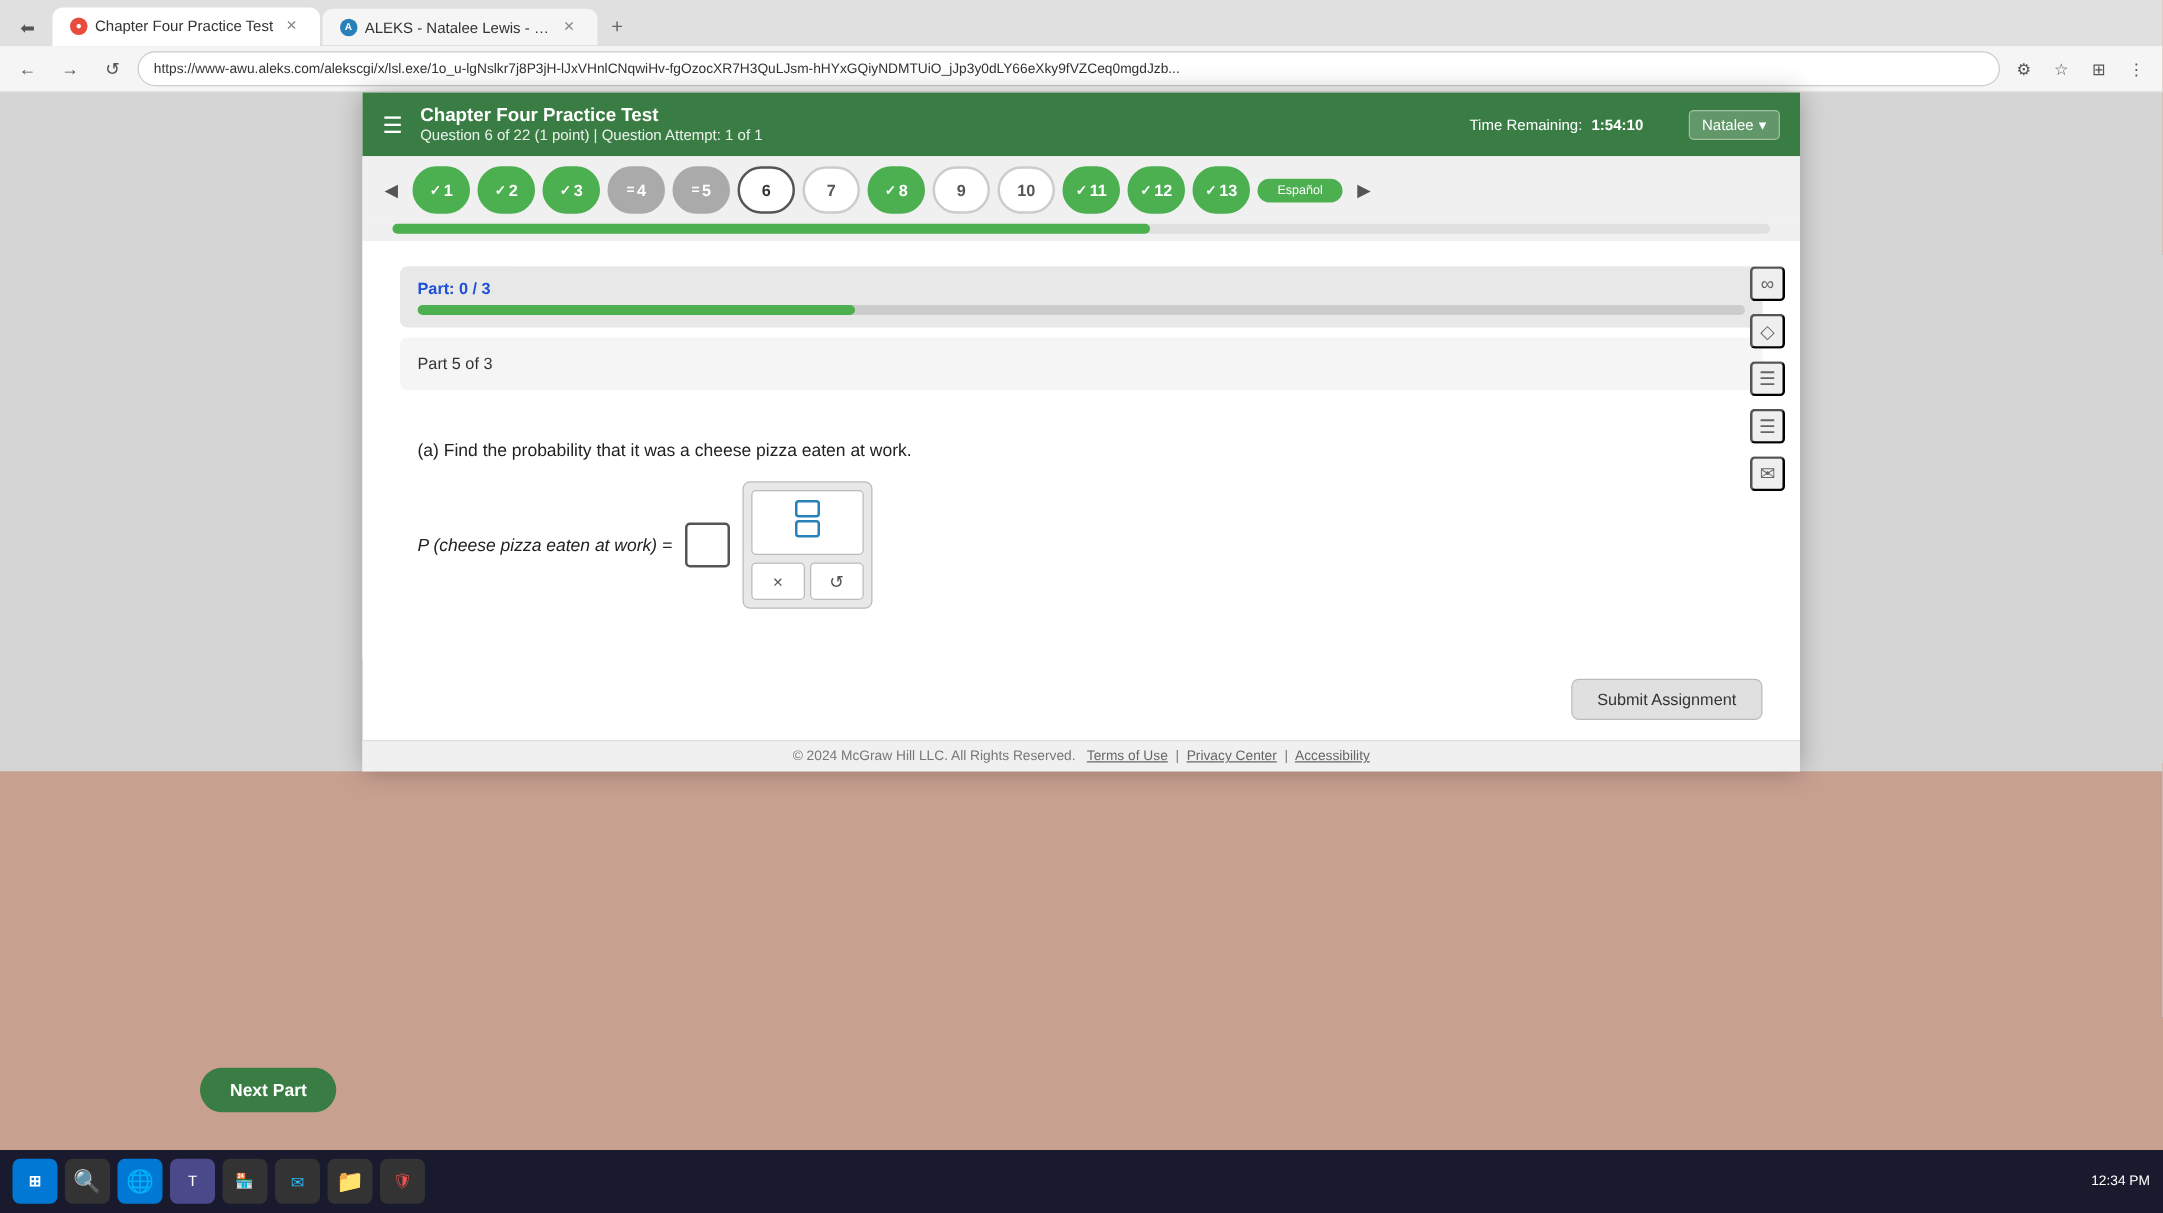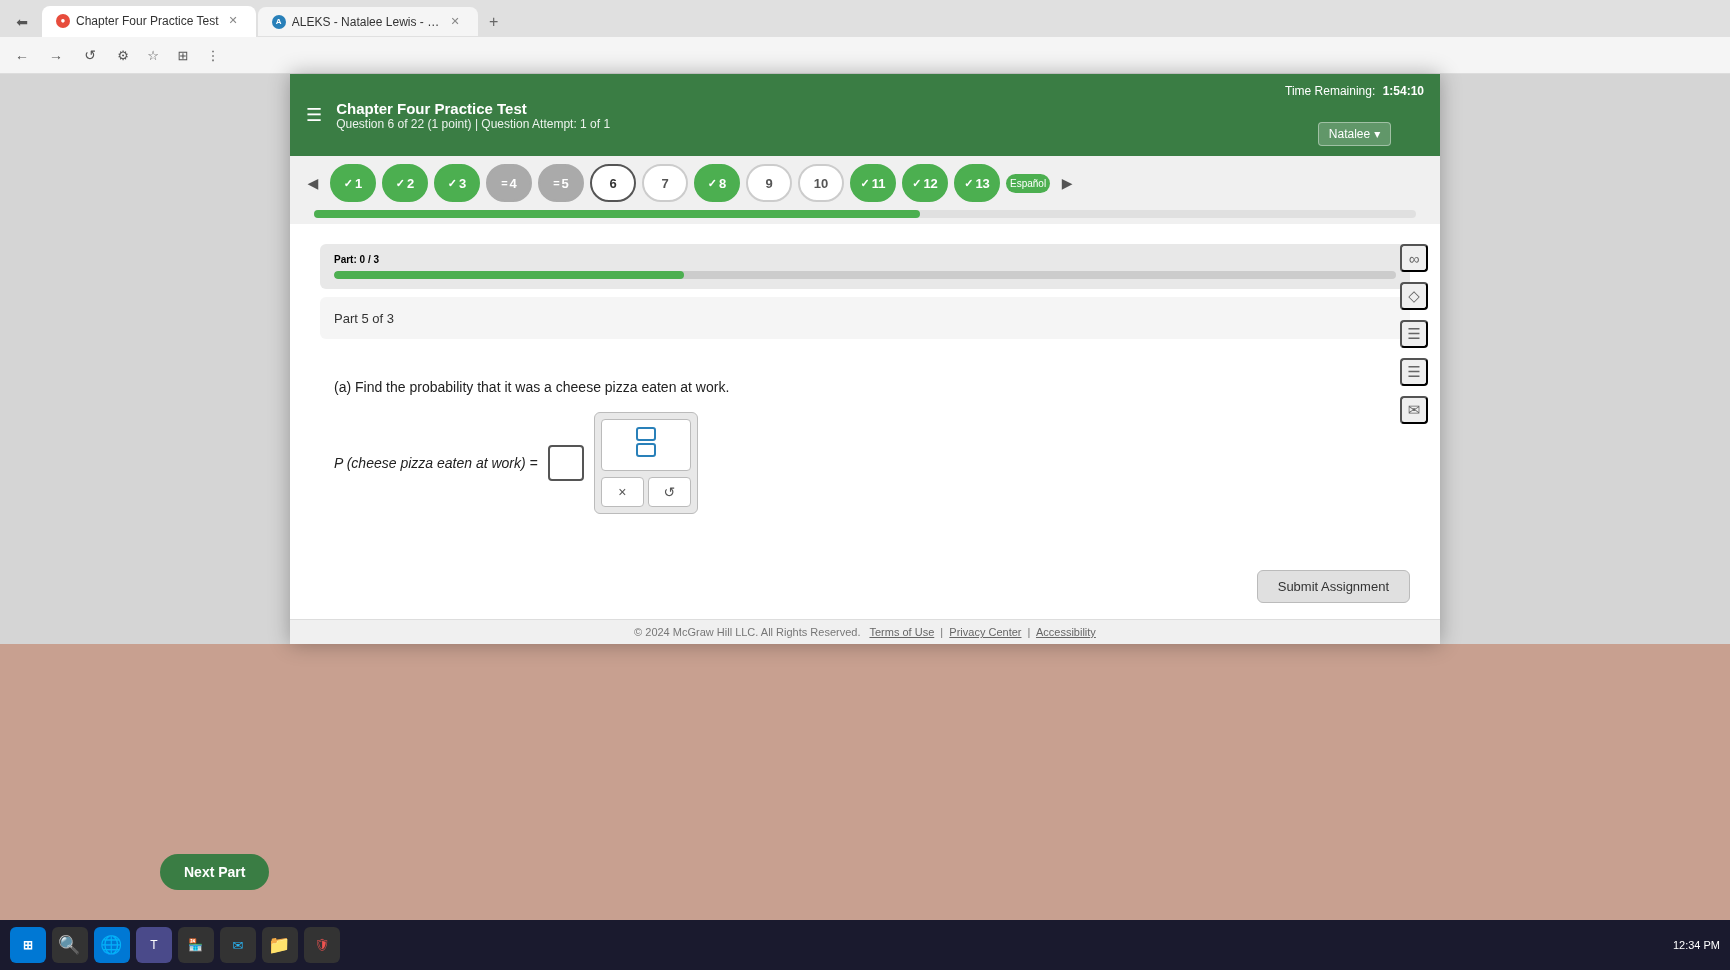--- a/index.html
+++ b/index.html
@@ -187,22 +187,21 @@
     }
 
     .header-subtitle {
       color: rgba(255,255,255,0.9);
       font-size: 12px;
     }
 
     .header-right {
       display: flex;
       align-items: center;
-      gap: 24px;
-      flex-direction: column;
+      gap: 36px;
     }
 
     .time-remaining {
       color: white;
       font-size: 12px;
     }
 
     .user-btn {
       background: rgba(255,255,255,0.2);
       color: white;
@@ -340,22 +339,22 @@
 
     
     .progress-section {
       background: #e8e8e8;
       border-radius: 6px;
       padding: 10px 14px;
       margin-bottom: 8px;
     }
 
     .progress-label {
-      font-size: 10px;
-      color: #000000;
+      font-size: 13px;
+      color: #1d4ed8;
       margin-bottom: 6px;
       font-weight: 600;
     }
 
     .progress-bar-bg {
       background: #ccc;
       height: 8px;
       border-radius: 4px;
       overflow: hidden;
     }
@@ -551,21 +550,21 @@
       background: #fff;
       box-shadow: 0 0 20px rgba(0,0,0,0.3);
     }
 
     .espanol-btn {
       background: #4caf50;
       color: white;
       border: none;
       border-radius: 20px;
       font-size: 10px;
-      padding: 4px 4px;
+      padding: 4px 16px;
       cursor: pointer;
       white-space: nowrap;
     }
   </style>
 </head>
 <body>
 
 <div class="browser-chrome">
 
   <div class="tab-bar">
@@ -580,20 +579,21 @@
       <span class="tab-label">ALEKS - Natalee Lewis - Chapter …</span>
       <span class="tab-close">✕</span>
     </div>
     <span class="tab-add">+</span>
   </div>
 
   <div class="address-bar-row">
     <button class="nav-btn">←</button>
     <button class="nav-btn">→</button>
     <button class="nav-btn">↺</button>
+    <input class="address-bar" type="text" value="https://www-awu.aleks.com/alekscgi/x/lsl.exe/1o_u-lgNslkr7j8P3jH-lJxVHnlCNqwiHv-fgOzocXR7H3QuLJsm-hHYxGQiyNDMTUiO_jJp3y0dLY66eXky9fVZCeq0mgdJzb..." style="">
     <div class="browser-action-icons">
       <button class="browser-action-btn">⚙</button>
       <button class="browser-action-btn">☆</button>
       <button class="browser-action-btn">⊞</button>
       <button class="browser-action-btn">⋮</button>
     </div>
   </div>
 </div>
 
 <div class="outer-container">

